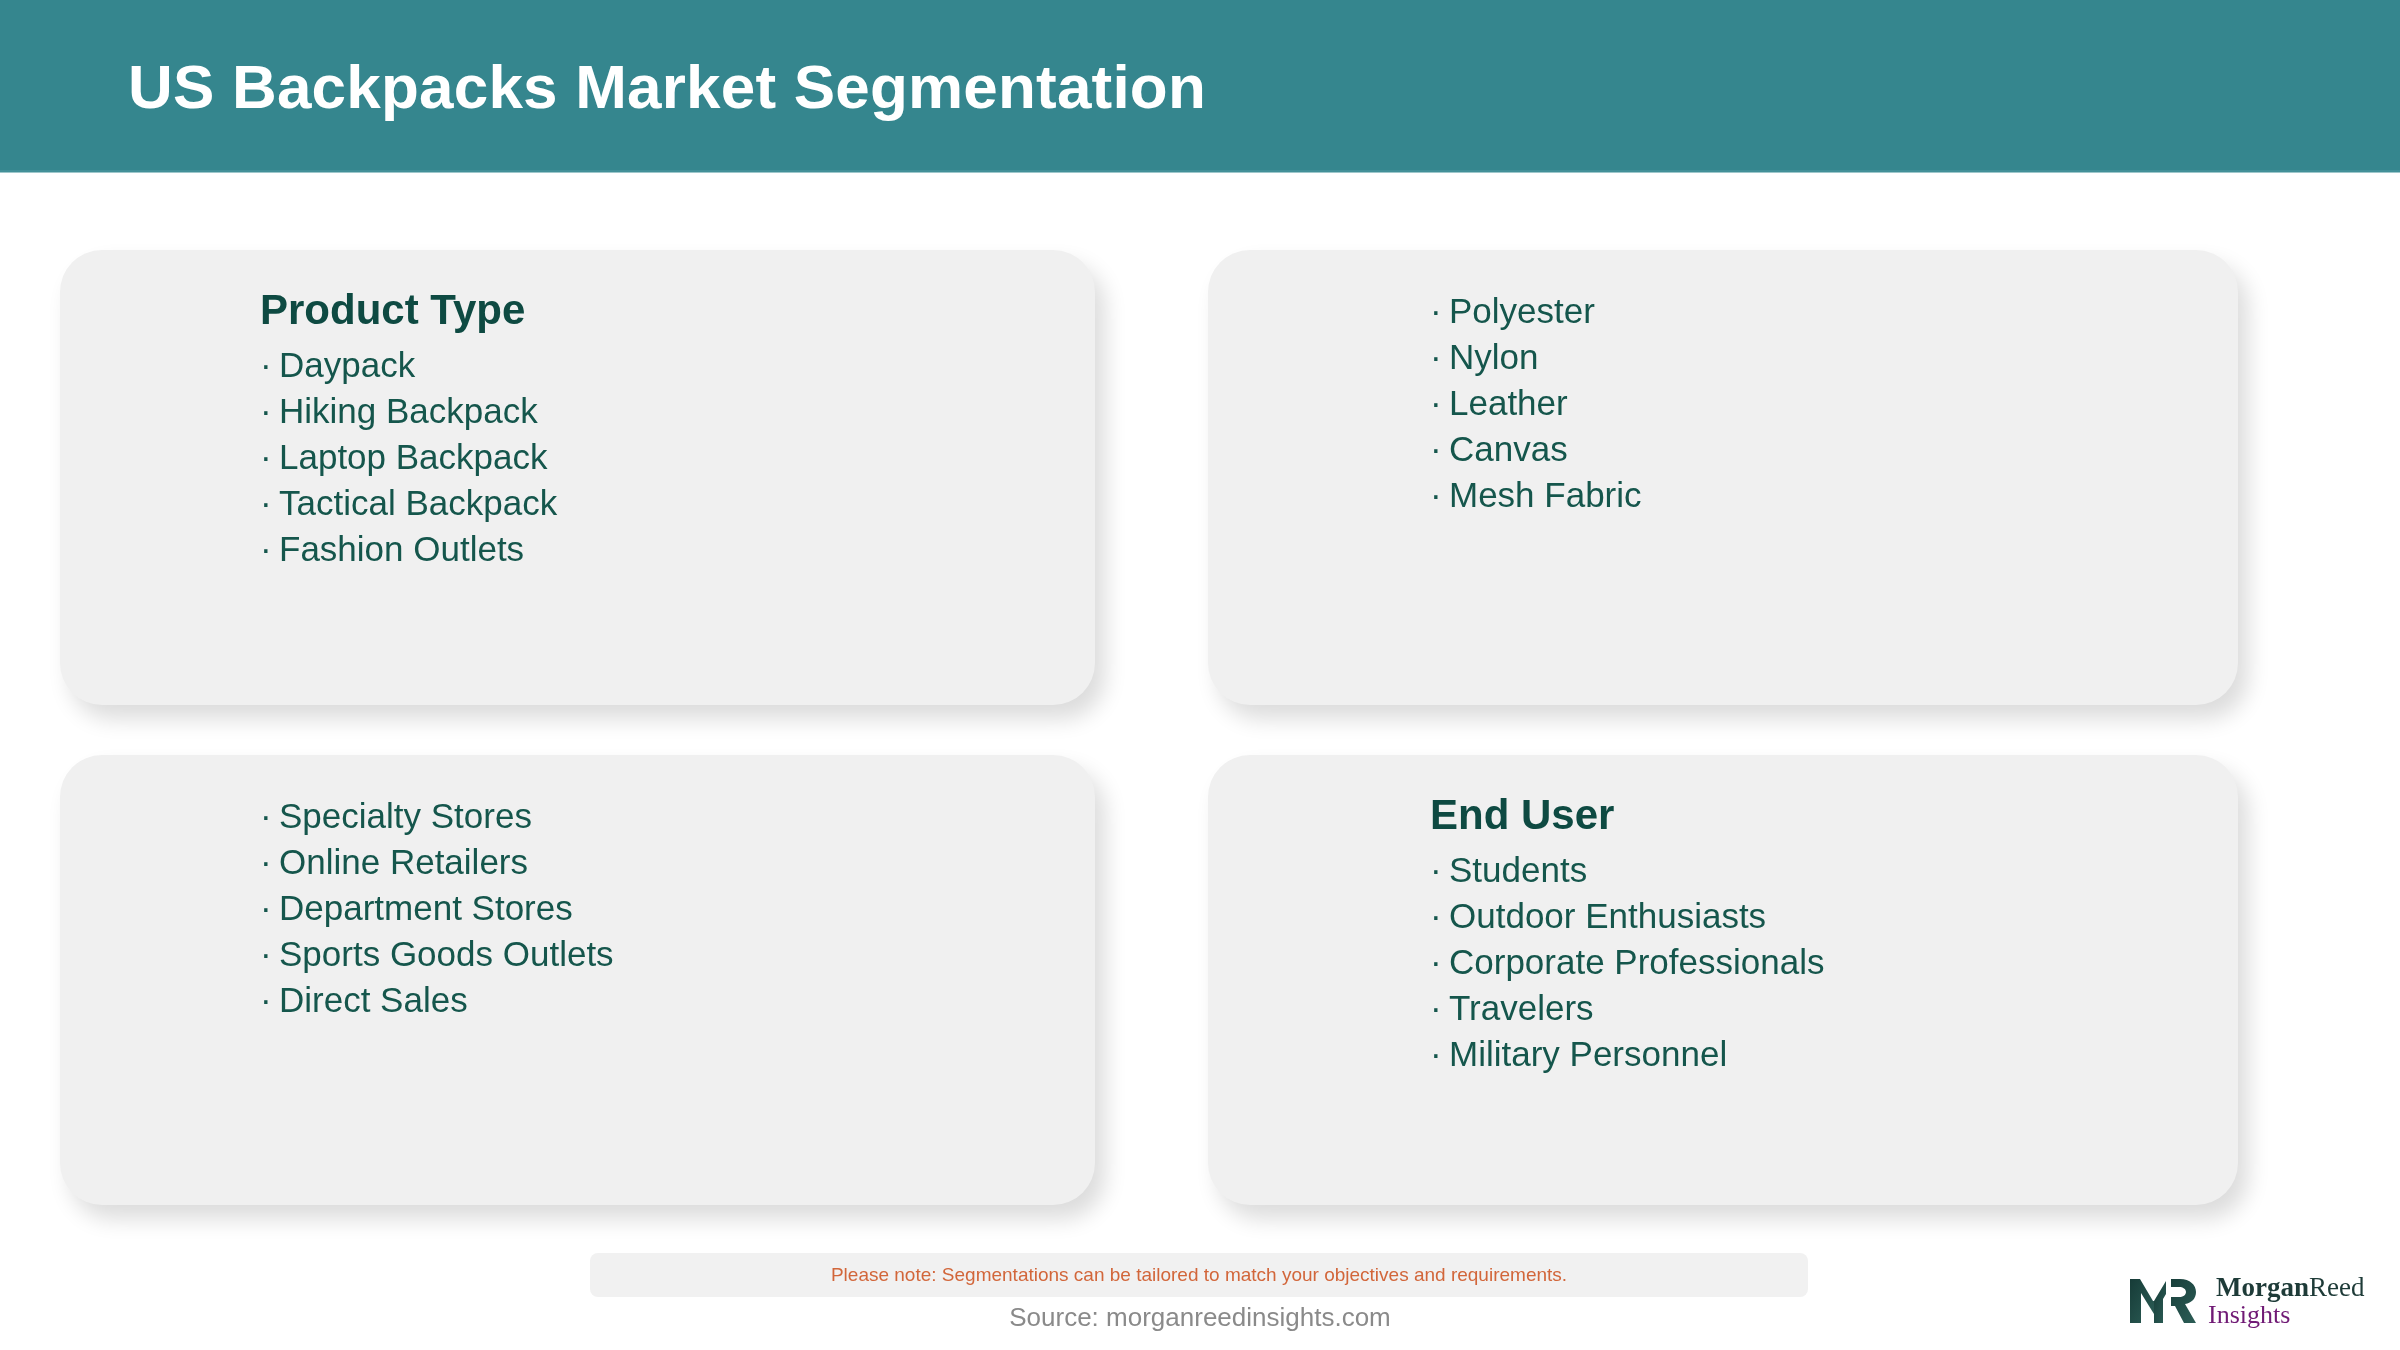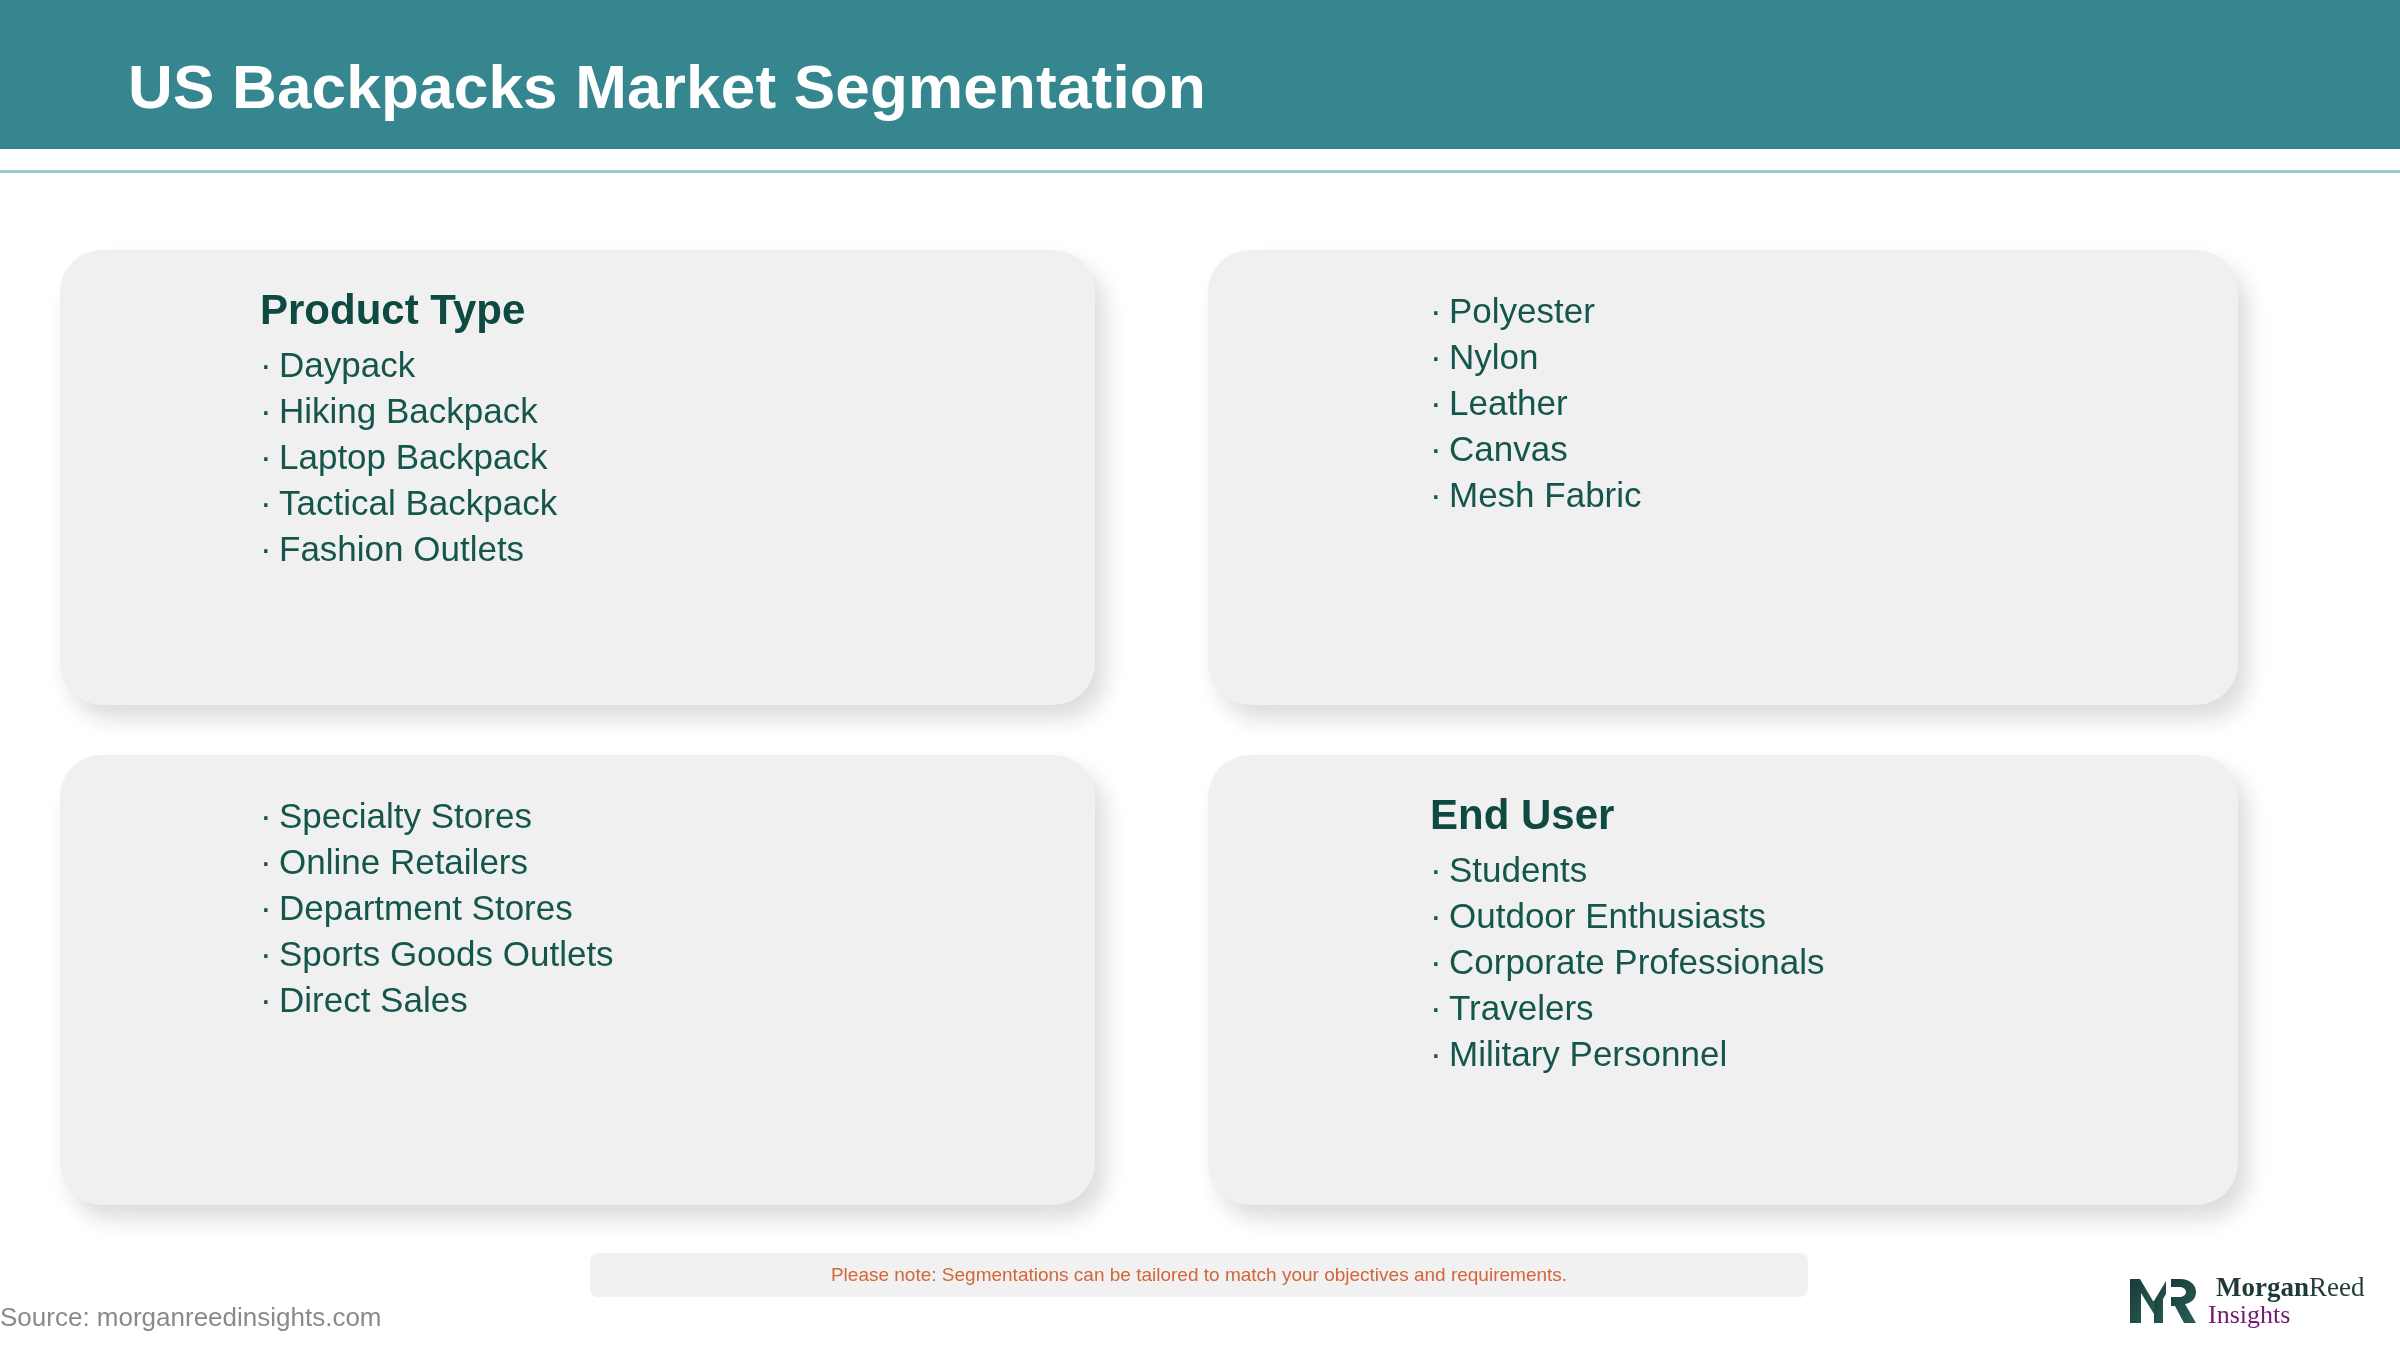--- a/index.html
+++ b/index.html
@@ -14,21 +14,21 @@
     overflow: hidden;
     position: relative;
   }
 
   
   .header {
     position: absolute;
     left: 0;
     top: 0;
     width: 2400px;
-    height: 149px;
+    height: 172px;
     background: #35868E;
     box-sizing: border-box;
   }
   .header-title {
     position: absolute;
     left: 128px;
     top: 0;
     height: 172px;
     display: flex;
     align-items: center;
@@ -127,20 +127,21 @@
     color: #D2663A;
     font-size: 19px;
     white-space: nowrap;
     font-family: "Liberation Sans", sans-serif;
   }
   .source-text {
     position: absolute;
     left: 0;
     top: 1302px;
     width: 2400px;
+    text-align: center;
     color: #8A8A8A;
     font-size: 26px;
     font-family: "Liberation Sans", sans-serif;
   }
 
   
   .logo {
     position: absolute;
     left: 2128px;
     top: 1268px;

